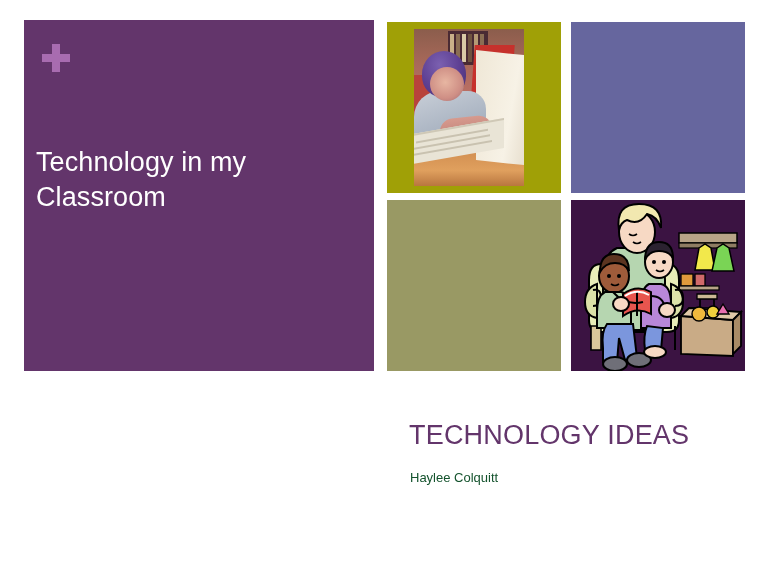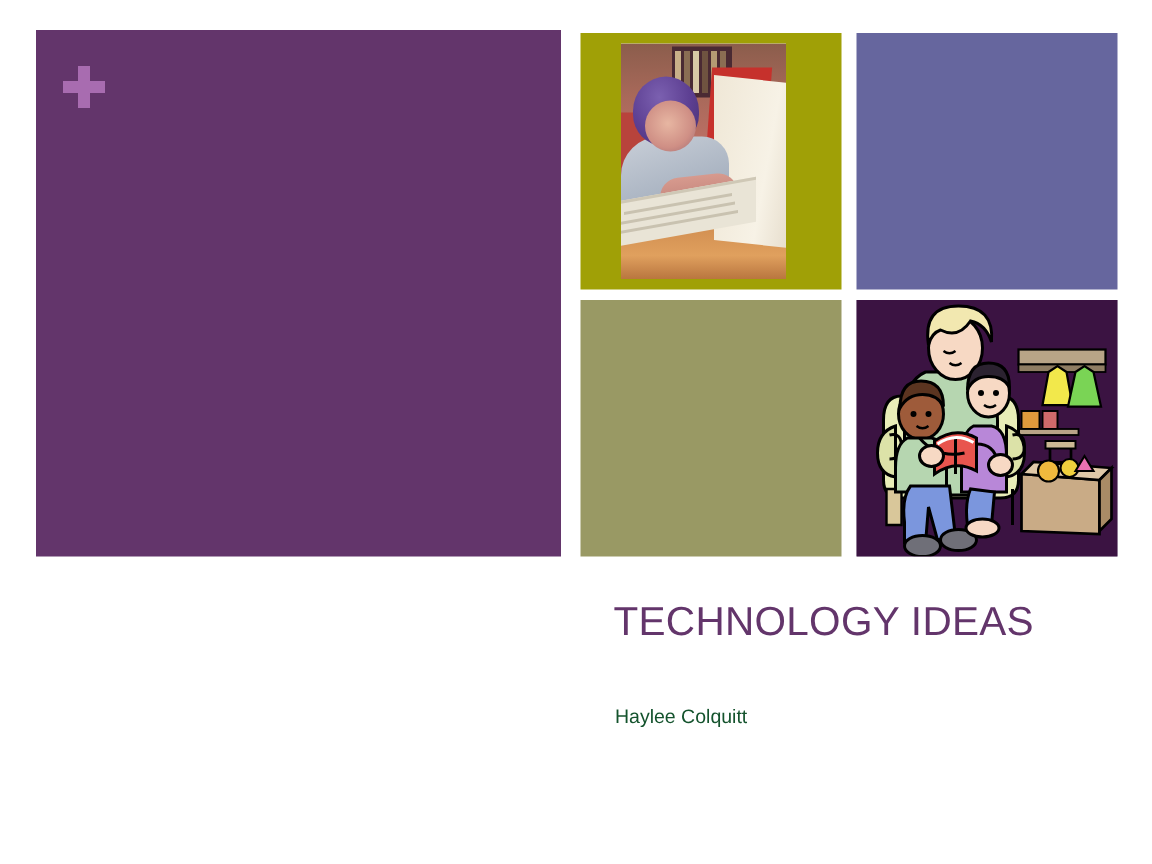--- a/index.html
+++ b/index.html
@@ -113,21 +113,21 @@
                  border-radius: 14px; transform: rotate(-6deg); }
 
   
   .clip { position:absolute; left:0; top:0; width:174px; height:171px; }
   .clip svg { display:block; }
 
   
   .subtitle-heading {
     position: absolute;
     left: 409px;
-    top: 399px;
+    top: 420px;
     color: #63356B;
     font-size: 27px;
     font-weight: 400;
     letter-spacing: 0.2px;
     white-space: nowrap;
     text-align: center;
   }
   .author {
     position: absolute;
     left: 410px;
@@ -144,20 +144,21 @@
 <div class="slide">
 
   <div class="title-panel">
 
     <div class="plus-icon">
       <svg width="40" height="40" viewBox="0 0 40 40" aria-hidden="true">
         <path d="M16 6 h8 v10 h10 v8 h-10 v10 h-8 v-10 h-10 v-8 h10 z" fill="#A86CB0"></path>
       </svg>
     </div>
 
+    <div class="slide-title">Technology in my Classroom</div>
   </div>
 
   <div class="grid">
 
     <div class="cell cell-tl">
       <div class="photo-frame">
         <div class="ph-wall"></div>
         <div class="ph-shelf">
           <i style="left:2px;background:#c9b089"></i>
           <i style="left:8px;background:#8a6d53"></i>

